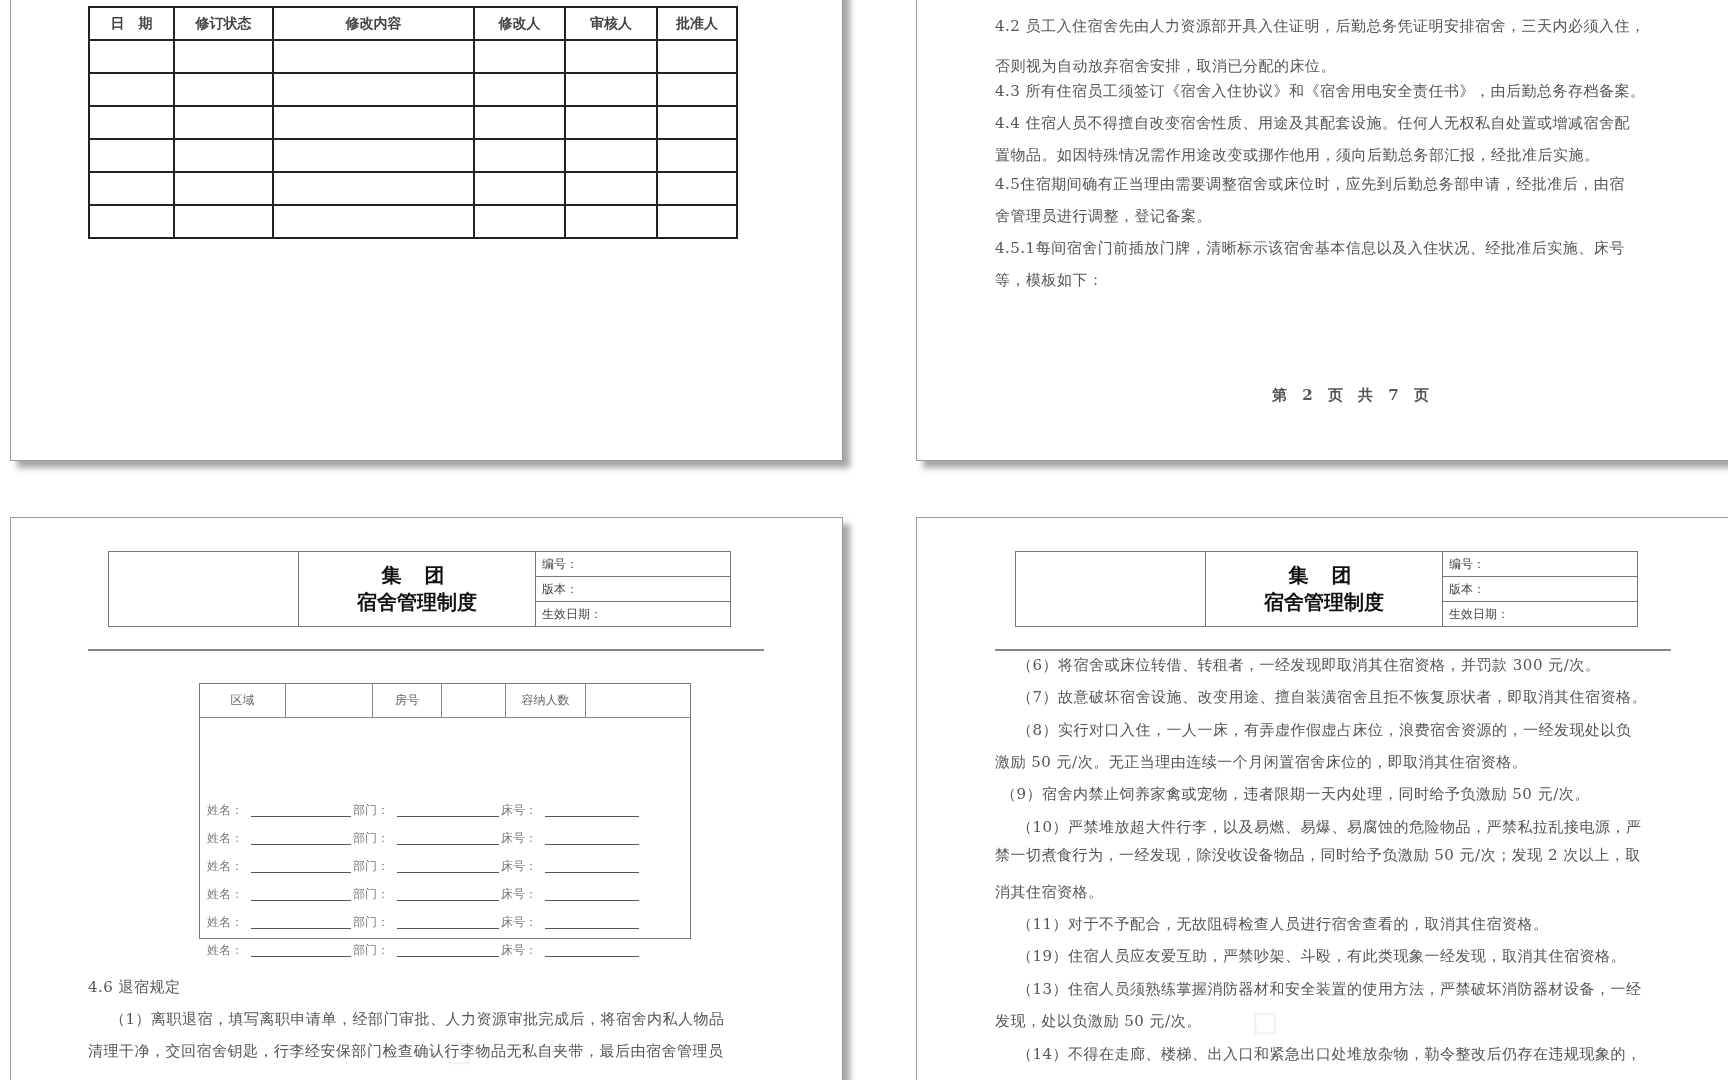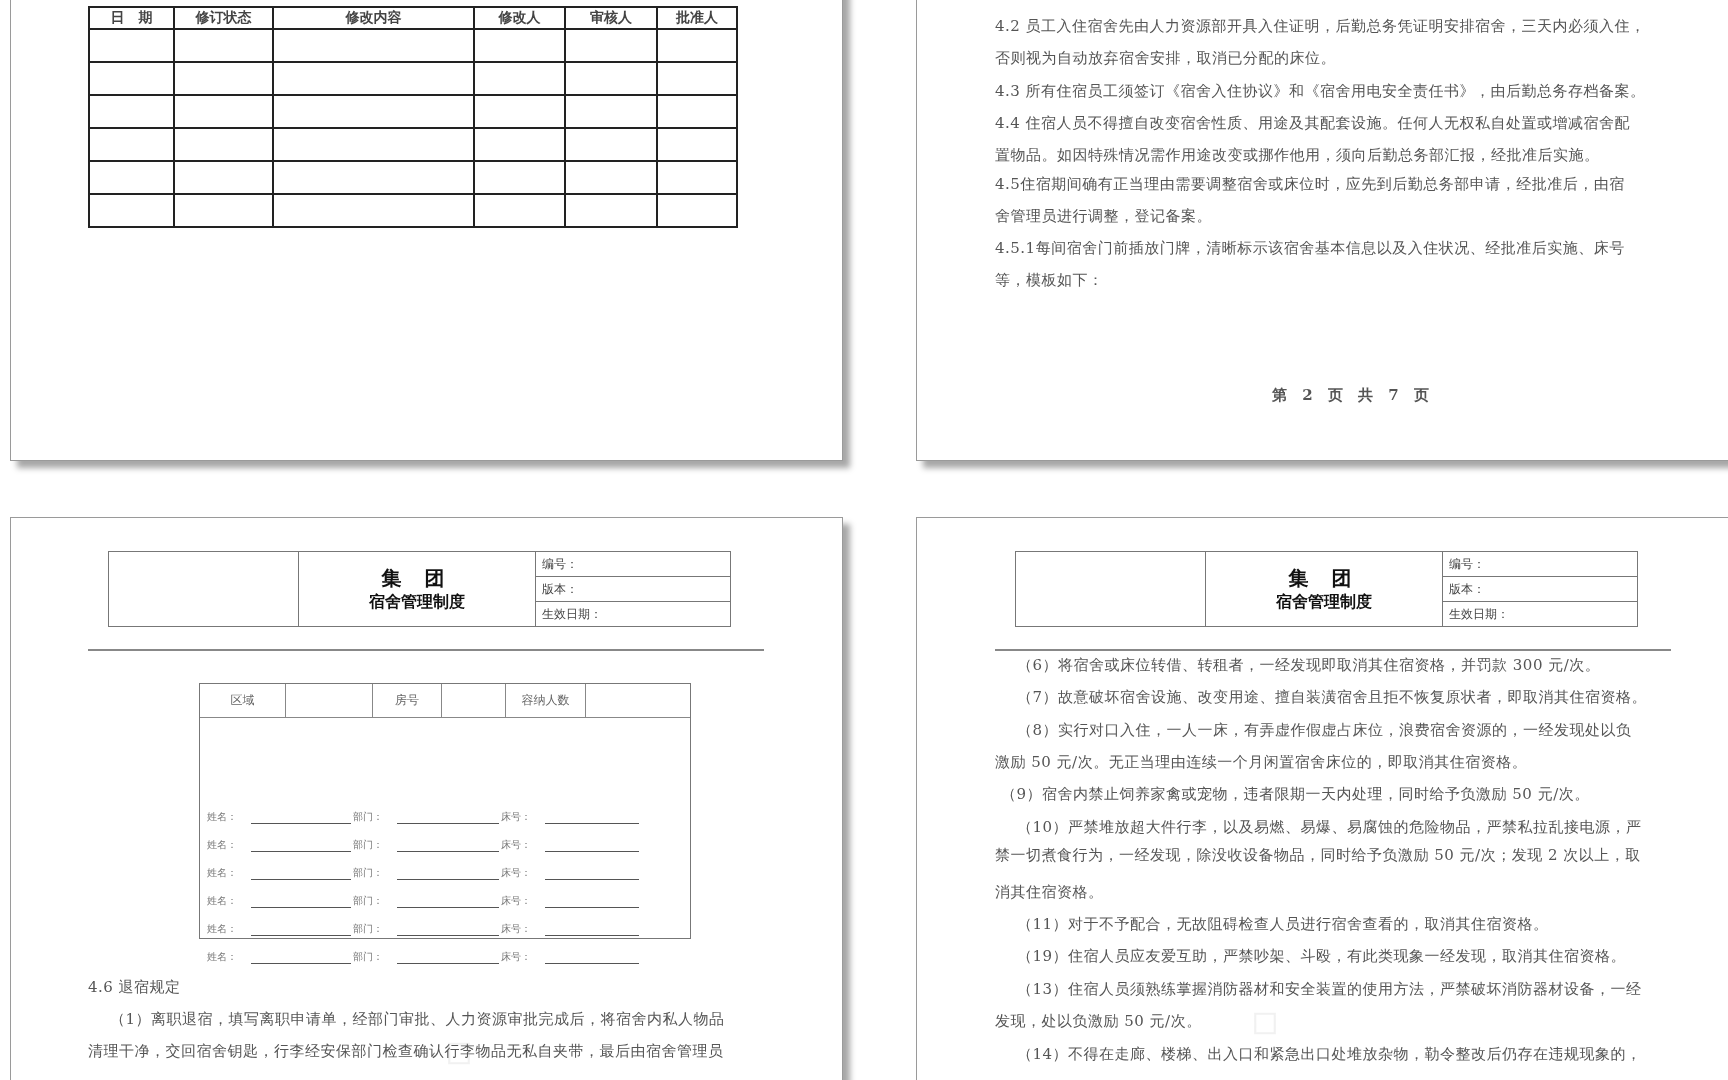--- a/index.html
+++ b/index.html
@@ -13,48 +13,48 @@
     overflow: hidden;
   }
   #page-tl { left: 10px; top: -40px; width: 833px; height: 501px; }
   #page-tr { left: 916px; top: -40px; width: 840px; height: 501px; }
   #page-bl { left: 10px; top: 517px; width: 833px; height: 620px; }
   #page-br { left: 916px; top: 517px; width: 840px; height: 620px; }
 
   
   .rev-table { position: absolute; left: 77px; top: 45px; border-collapse: collapse; }
   .rev-table td { border: 2px solid #222; height: 33px; font-size: 14px; text-align: center; color: #444; font-weight: bold; }
-  .rev-table tr.head td { height: 22px; margin-left: 12px; }
+  .rev-table tr.head td { height: 33px; margin-left: 12px; }
 
   
   .para-block { position: absolute; font-size: 15px; color: #555; }
   .line { position: absolute; white-space: nowrap; letter-spacing: 0.5px; }
 
   .footer-page { position: absolute; font-size: 15px; color: #555; letter-spacing: 5px; font-weight: bold; }
 
   
   .hdr { position: absolute; border: 1.5px solid #777; display: flex; height: 76px; }
   .hdr .logo-cell { width: 190px; border-right: 1.5px solid #777; }
   .hdr .title-cell { width: 237px; border-right: 1.5px solid #777; display: flex; flex-direction: column; align-items: center; justify-content: center; font-family: "DejaVu Sans", "Liberation Sans", sans-serif; font-weight: bold; color: #111; }
   .hdr .title-cell .t1 { font-size: 20px; letter-spacing: 8px; }
-  .hdr .title-cell .t2 { font-size: 16px; }
+  .hdr .title-cell .t2 { font-size: 20px; }
   .hdr .meta-cell { flex: 1; display: flex; flex-direction: column; }
   .hdr .meta-cell div { flex: 1; border-bottom: 1.5px solid #777; font-size: 12px; padding-left: 6px; display: flex; align-items: center; color: #444; }
   .hdr .meta-cell div:last-child { border-bottom: none; }
   .hrule { position: absolute; height: 2px; background: #888; }
 
   
   .plate { position: absolute; left: 188px; top: 165px; width: 492px; height: 256px; border: 1.5px solid #777; }
   .plate-row1 { display: flex; height: 34px; border-bottom: 1.5px solid #888; font-size: 12px; color: #666; }
   .plate-row1 div { border-right: 1.5px solid #888; display: flex; align-items: center; justify-content: center; }
   .plate-row1 div:last-child { border-right: none; }
   .plate-row2 { height: 46px; border-bottom: 1.5px solid #888; display: flex; align-items: center; justify-content: center; font-size: 12px; color: #666; }
   .plate-row2 .blank { display: inline-block; width: 58px; border-bottom: 1px solid #555; height: 12px; margin: 0 2px; }
   .occ-list { position: absolute; left: 7px; top: 112px; }
-  .occ-row { display: flex; align-items: flex-end; height: 28px; font-size: 10px; color: #777; }
+  .occ-row { display: flex; align-items: center; height: 28px; font-size: 12px; color: #777; }
   .occ-row .lbl { width: 44px; }
   .occ-row .u { border-bottom: 1px solid #555; height: 14px; margin-right: 2px; }
 
   .watermark { position: absolute; font-size: 40px; color: rgba(180,180,180,0.18); transform: rotate(-45deg); font-family: "DejaVu Sans", sans-serif; }
 </style>
 </head>
 <body>
 
 <div class="page" id="page-tl">
   <table class="rev-table">
@@ -124,21 +124,21 @@
           <td></td>
         </tr>
   </tbody>
     </table>
 </div>
 
 <div class="page" id="page-tr">
   <div class="line para-block" style="left:78px;top:30px;font-size:15px;color:#777;">　</div>
   <div class="para-block" style="left:78px;top:0;">
     <div class="line" style="top:56px">4.2 员工入住宿舍先由人力资源部开具入住证明，后勤总务凭证明安排宿舍，三天内必须入住，</div>
-    <div class="line" style="top:88px">否则视为自动放弃宿舍安排，取消已分配的床位。</div>
+    <div class="line" style="top:96px">否则视为自动放弃宿舍安排，取消已分配的床位。</div>
     <div class="line" style="top:121px">4.3 所有住宿员工须签订《宿舍入住协议》和《宿舍用电安全责任书》，由后勤总务存档备案。</div>
     <div class="line" style="top:153px">4.4 住宿人员不得擅自改变宿舍性质、用途及其配套设施。任何人无权私自处置或增减宿舍配</div>
     <div class="line" style="top:185px">置物品。如因特殊情况需作用途改变或挪作他用，须向后勤总务部汇报，经批准后实施。</div>
     <div class="line" style="top:214px">4.5住宿期间确有正当理由需要调整宿舍或床位时，应先到后勤总务部申请，经批准后，由宿</div>
     <div class="line" style="top:246px">舍管理员进行调整，登记备案。</div>
     <div class="line" style="top:278px">4.5.1每间宿舍门前插放门牌，清晰标示该宿舍基本信息以及入住状况、经批准后实施、床号</div>
     <div class="line" style="top:310px">等，模板如下：</div>
   </div>
   <div class="footer-page" style="left:355px;top:425px;">第 2 页 共 7 页</div>
 </div>

